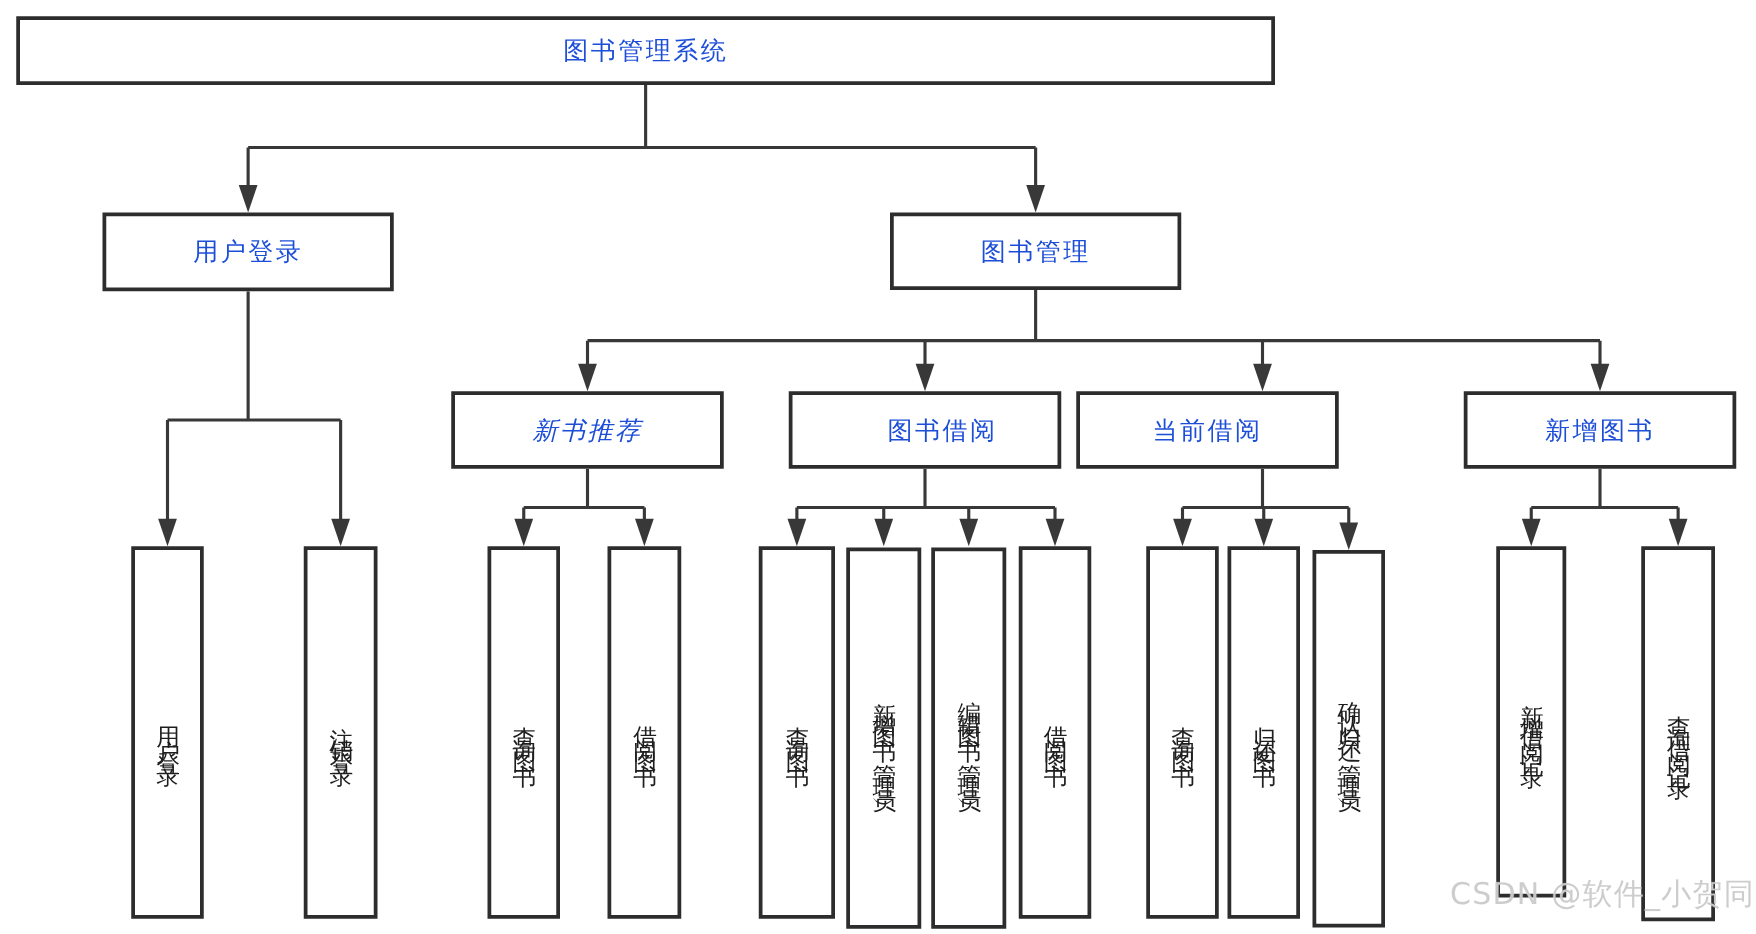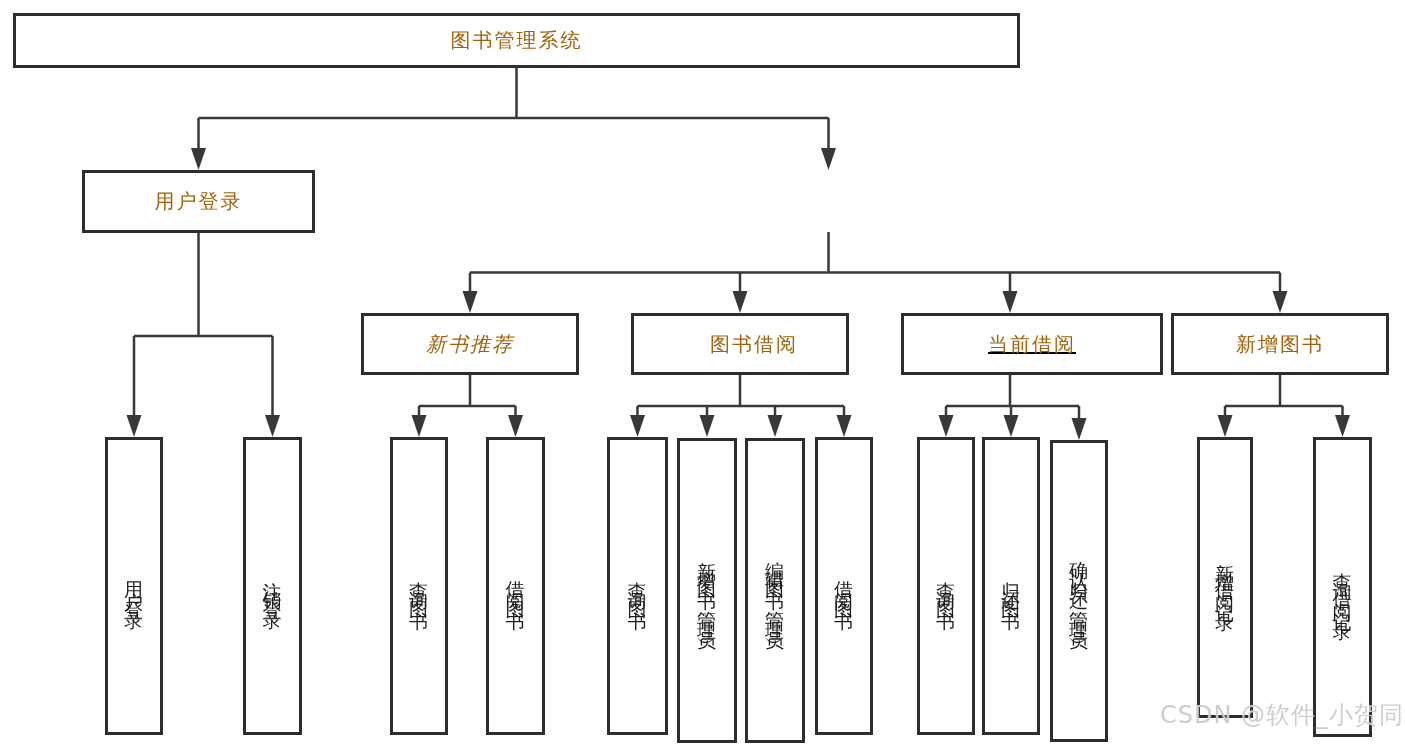--- a/index.html
+++ b/index.html
@@ -27,21 +27,21 @@
     background: #ffffff;
     border: 3px solid #2d2d2d;
     box-sizing: border-box;
     display: flex;
     align-items: center;
     justify-content: center;
     z-index: 2;
   }
   .hnode .lbl {
     font-size: 20px;
-    color: #a16207;
+    color: #1d4ed8;
     letter-spacing: 2px;
     white-space: nowrap;
   }
   .vnode {
     border-width: 3px;
   }
   .vnode .lbl {
     writing-mode: vertical-rl;
     font-size: 19px;
     color: #1e1e1e;
@@ -98,28 +98,31 @@
     </g>
   </svg>
 
   <div class="node hnode" style="left:13px; top:13px; width:1007px; height:55px;">
     <span class="lbl">图书管理系统</span>
   </div>
 
   <div class="node hnode" style="left:82px; top:170px; width:233px; height:63px;">
     <span class="lbl">用户登录</span>
   </div>
+  <div class="node hnode" style="left:712px; top:170px; width:233px; height:62px;">
+    <span class="lbl">图书管理</span>
+  </div>
 
   <div class="node hnode" style="left:361px; top:313px; width:218px; height:62px;font-style:italic;">
     <span class="lbl">新书推荐</span>
   </div>
   <div class="node hnode" style="left:631px; top:313px; width:218px; height:62px;padding-left:28px;">
     <span class="lbl">图书借阅</span>
   </div>
-  <div class="node hnode" style="left:901px; top:313px; width:262px; height:62px;text-decoration:underline;">
+  <div class="node hnode" style="left:861px; top:313px; width:210px; height:62px;">
     <span class="lbl">当前借阅</span>
   </div>
   <div class="node hnode" style="left:1171px; top:313px; width:218px; height:62px;">
     <span class="lbl">新增图书</span>
   </div>
 
   <div class="node vnode" style="left:105px; top:437px; width:58px; height:298px;">
     <span class="lbl">用户登录</span>
   </div>
   <div class="node vnode" style="left:243px; top:437px; width:59px; height:298px;">

